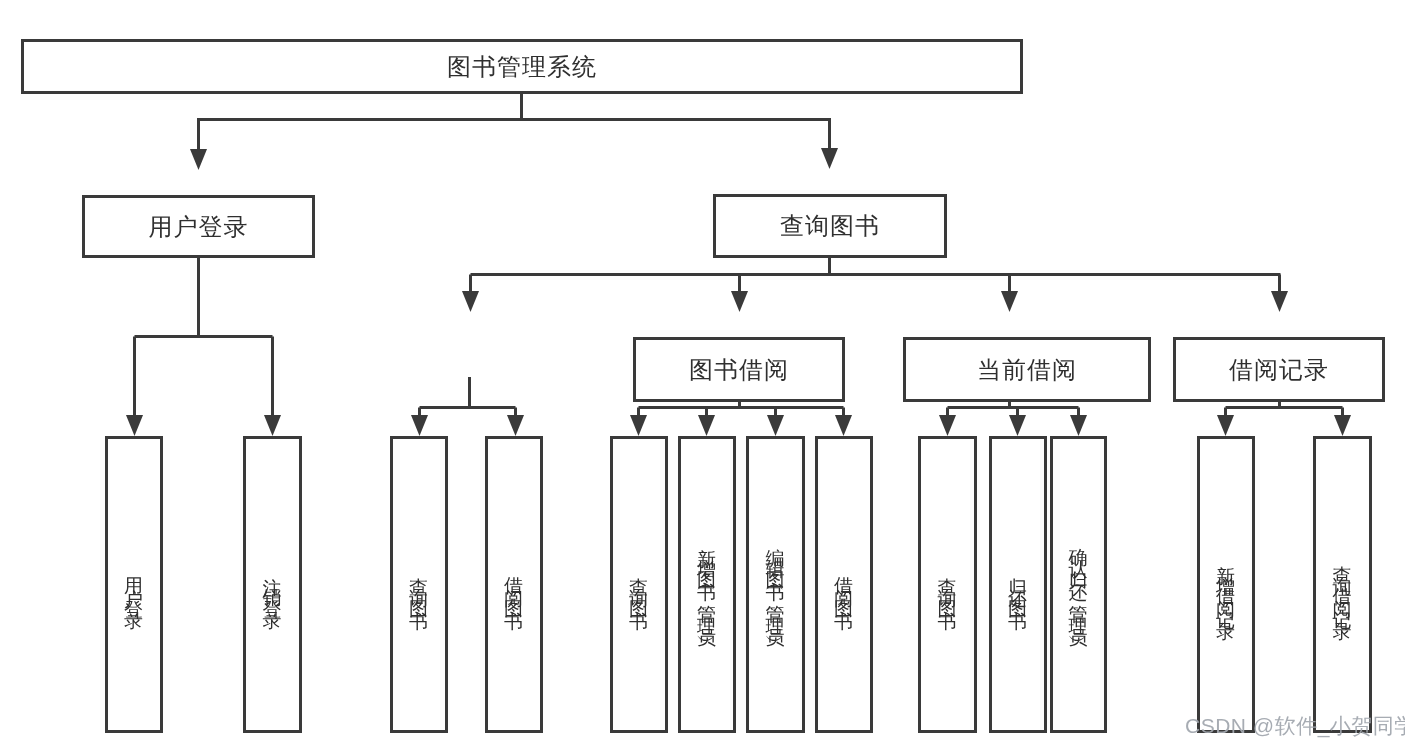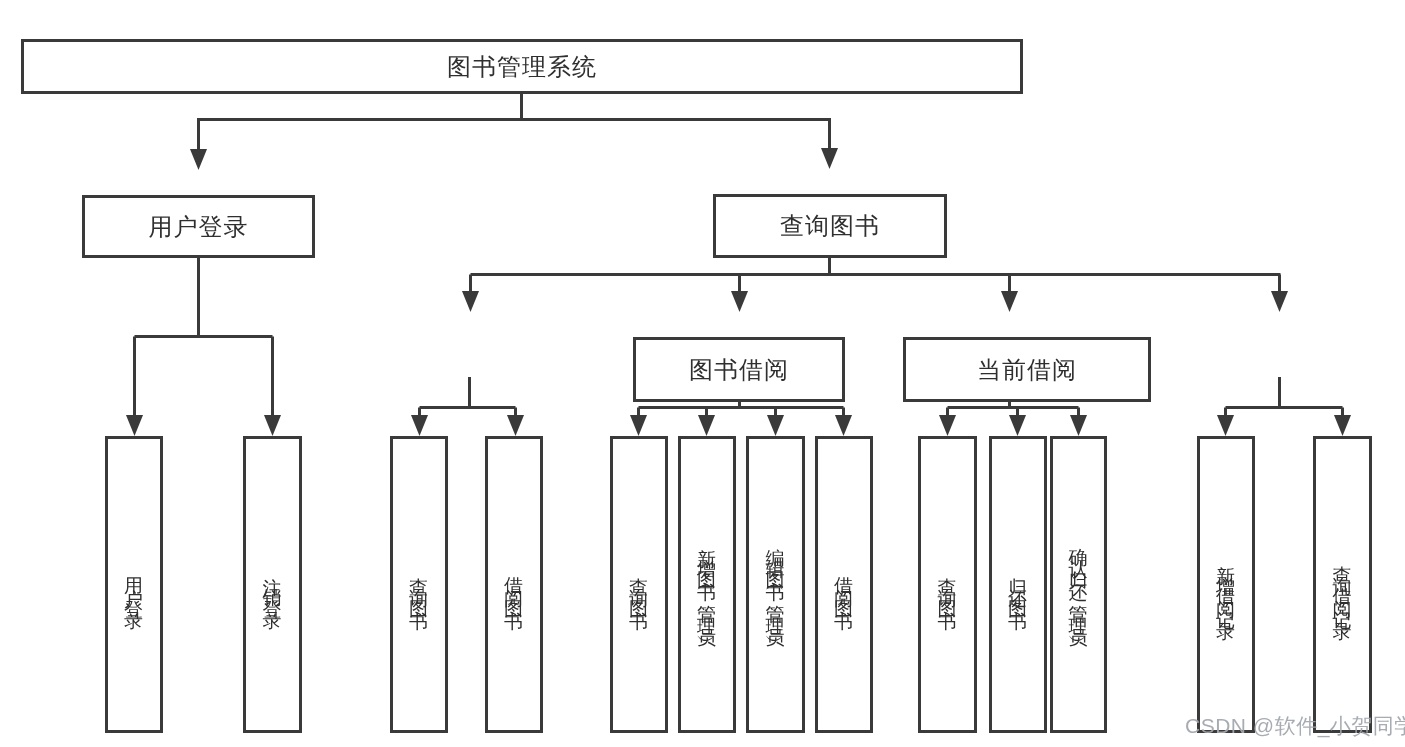--- a/index.html
+++ b/index.html
@@ -86,20 +86,21 @@
     </g>
   </svg>
 
   <div class="box h" style="left:21px; top:14px; width:1002px; height:55px;">图书管理系统</div>
 
   <div class="box h" style="left:82px; top:170px; width:233px; height:63px;">用户登录</div>
   <div class="box h" style="left:713px; top:169px; width:234px; height:64px;">查询图书</div>
 
   <div class="box h" style="left:633px; top:312px; width:212px; height:65px;">图书借阅</div>
   <div class="box h" style="left:903px; top:312px; width:248px; height:65px;">当前借阅</div>
+  <div class="box h" style="left:1173px; top:312px; width:212px; height:65px;">借阅记录</div>
 
   <div class="box v" style="left:105px; top:436px; width:58px; height:297px;">用户登录</div>
   <div class="box v" style="left:243px; top:436px; width:59px; height:297px;">注销登录</div>
 
   <div class="box v" style="left:390px; top:436px; width:58px; height:297px;">查询图书</div>
   <div class="box v" style="left:485px; top:436px; width:58px; height:297px;">借阅图书</div>
 
   <div class="box v" style="left:610px; top:436px; width:58px; height:297px;">查询图书</div>
   <div class="box v" style="left:678px; top:436px; width:58px; height:297px;">新增图书（管理员）</div>
   <div class="box v" style="left:746px; top:436px; width:59px; height:297px;">编辑图书（管理员）</div>

